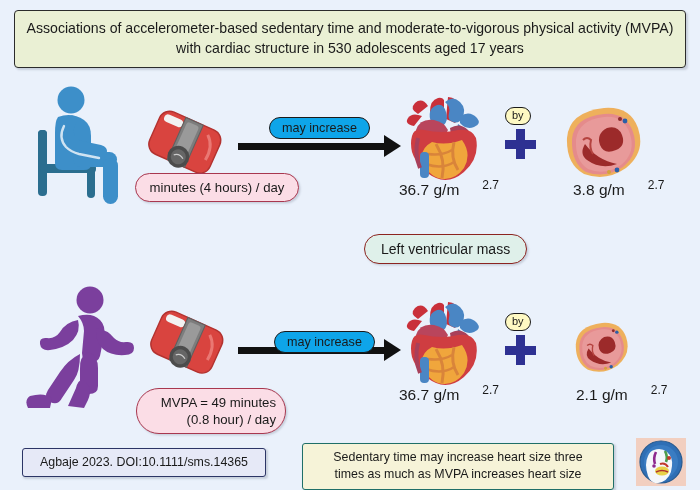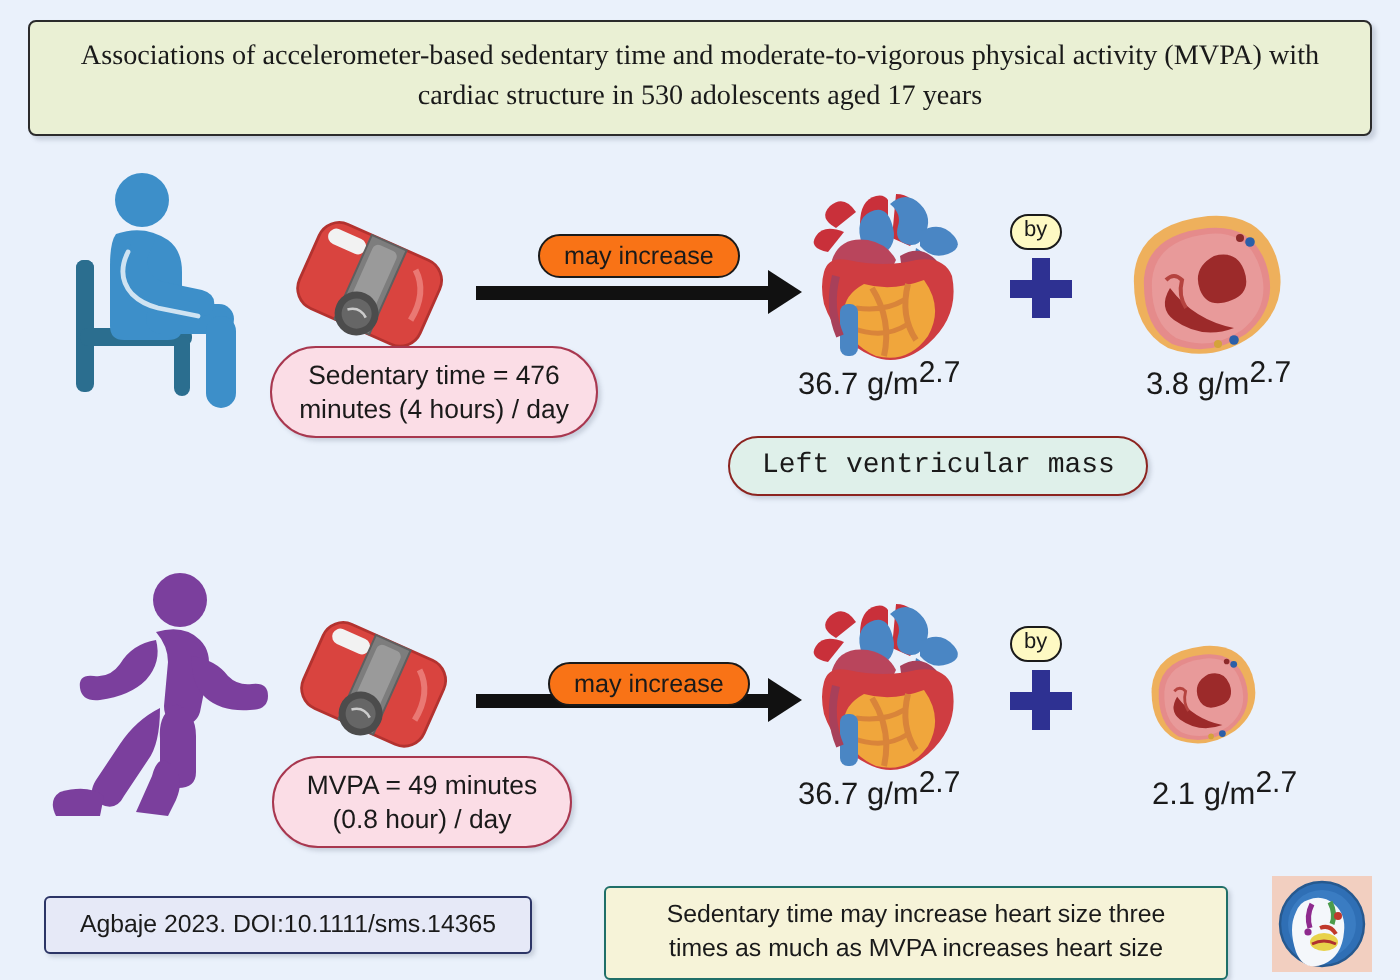--- a/index.html
+++ b/index.html
@@ -29,41 +29,40 @@
     box-sizing: border-box;
     background: #eaf0d4;
     border: 1.6px solid #2b2b2b;
     border-radius: 4px;
     padding: 7px 10px 8px 10px;
     text-align: center;
     font-size: 14.1px;
     line-height: 1.45;
     color: #1a1a1a;
     box-shadow: 2px 2px 2px rgba(120,130,150,0.30);
-    font-family: Liberation Serif, serif;
   }
 
   
   .pill {
     position: absolute;
     box-sizing: border-box;
     text-align: center;
     border-radius: 40px;
     line-height: 1.3;
   }
   .pill-pink {
     background: #fbdde6;
     border: 1.6px solid #a8374f;
     color: #1a1a1a;
     font-size: 13.2px;
     padding: 5px 9px;
     box-shadow: 1.5px 1.5px 2px rgba(120,130,150,0.30);
   }
   .pill-white {
-    background: #f97316;
+    background: #0ea5e9;
     border: 1.5px solid #1a1a1a;
     color: #1a1a1a;
     font-size: 12.6px;
     padding: 2px 12px;
   }
   .pill-mint {
     background: #dff0ea;
     border: 1.7px solid #8c2420;
     color: #1a1a1a;
     font-size: 14px;
@@ -72,21 +71,21 @@
   }
 
   
   .value-label {
     position: absolute;
     font-size: 15.5px;
     color: #1a1a1a;
     white-space: nowrap;
   }
   .value-label .num-bold { font-weight: normal; }
-  .value-label sup { font-size: 15px; }
+  .value-label sup { font-size: 12px; margin-left: 23px; }
 
   
   .by-badge {
     position: absolute;
     background: #fef9c3;
     border: 1.6px solid #1a1a1a;
     border-radius: 40px;
     font-size: 11px;
     padding: 0px 6px 1px 6px;
     color: #1a1a1a;
@@ -185,21 +184,20 @@
         <path d="M60 20 q10 8 8 24" stroke="#ef8a86" stroke-width="3" fill="none" opacity="0.75"></path>
       </g>
     </svg>
   </div>
 
   <div class="arrow-shaft" style="left:238px; top:143px; width:148px;"></div>
   <div class="arrow-head" style="left:384px; top:135px;"></div>
   <div class="pill pill-white" style="left:269px; top:117px;">may increase</div>
 
   <div class="pill pill-pink" style="left:135px; top:173px; width:164px;">
-    <div>Sedentary time = 476</div>
     <div>minutes (4 hours) / day</div>
   </div>
 
   <div class="fig" style="left:398px; top:94px;">
     <svg width="92" height="86" viewBox="0 0 92 86" xmlns="http://www.w3.org/2000/svg">
 
       <path d="M30 12 q-6 -9 -13 -3 q-6 6 3 11 z" fill="#c9303a"></path>
       <path d="M24 22 q-10 -4 -14 2 q-4 6 6 8 z" fill="#c9303a"></path>
       <path d="M40 4 q-8 2 -8 14 l2 12 l12 0 l0 -24 q-2 -3 -6 -2 z" fill="#c9303a"></path>
       <path d="M50 3 q9 0 11 10 q2 10 -4 16 l-9 -4 z" fill="#c9303a"></path>
@@ -242,21 +240,21 @@
       <circle cx="62" cy="17" r="2.4" fill="#2b5fa8"></circle>
       <circle cx="57" cy="15" r="2" fill="#8c2a2a"></circle>
       <circle cx="54" cy="66" r="2.4" fill="#2b5fa8"></circle>
       <circle cx="46" cy="68" r="2" fill="#d4a33a"></circle>
     </svg>
   </div>
   <div class="value-label" style="left:573px; top:178px;">
     <span class="num-bold">3.8</span><span> </span><span>g/m</span><sup>2.7</sup>
   </div>
 
-  <div class="pill pill-mint" style="left:364px; top:218px;font-family:Liberation Mono, monospace;">Left ventricular mass</div>
+  <div class="pill pill-mint" style="left:364px; top:234px;">Left ventricular mass</div>
 
   <div class="fig" style="left:26px; top:284px;">
     <svg width="112" height="124" viewBox="0 0 112 124" xmlns="http://www.w3.org/2000/svg">
       <g fill="#7b3f9d">
         <circle cx="64" cy="16" r="13.5"></circle>
 
         <path d="M52 32 q14 -4 22 4 q6 6 4 16 l-4 20 q-2 7 -10 6 q-8 -1 -8 -9 l2 -22 q0 -8 -6 -15 z"></path>
 
         <path d="M70 44 q12 2 18 10 q5 5 12 4 q8 -1 8 6 q0 7 -9 7 q-14 1 -22 -6 q-8 -7 -7 -21 z"></path>
 
@@ -285,21 +283,21 @@
         <path d="M37 52 q5 -4 10 0" stroke="#cccccc" stroke-width="1.3" fill="none"></path>
         <path d="M60 20 q10 8 8 24" stroke="#ef8a86" stroke-width="3" fill="none" opacity="0.75"></path>
       </g>
     </svg>
   </div>
 
   <div class="arrow-shaft" style="left:238px; top:347px; width:148px;"></div>
   <div class="arrow-head" style="left:384px; top:339px;"></div>
   <div class="pill pill-white" style="left:274px; top:331px;">may increase</div>
 
-  <div class="pill pill-pink" style="left:136px; top:378px; width:150px;">
+  <div class="pill pill-pink" style="left:136px; top:388px; width:150px;text-align:right;">
     <div>MVPA = 49 minutes</div>
     <div>(0.8 hour) / day</div>
   </div>
 
   <div class="fig" style="left:398px; top:299px;">
     <svg width="92" height="86" viewBox="0 0 92 86" xmlns="http://www.w3.org/2000/svg">
       <path d="M30 12 q-6 -9 -13 -3 q-6 6 3 11 z" fill="#c9303a"></path>
       <path d="M24 22 q-10 -4 -14 2 q-4 6 6 8 z" fill="#c9303a"></path>
       <path d="M40 4 q-8 2 -8 14 l2 12 l12 0 l0 -24 q-2 -3 -6 -2 z" fill="#c9303a"></path>
       <path d="M50 3 q9 0 11 10 q2 10 -4 16 l-9 -4 z" fill="#c9303a"></path>

